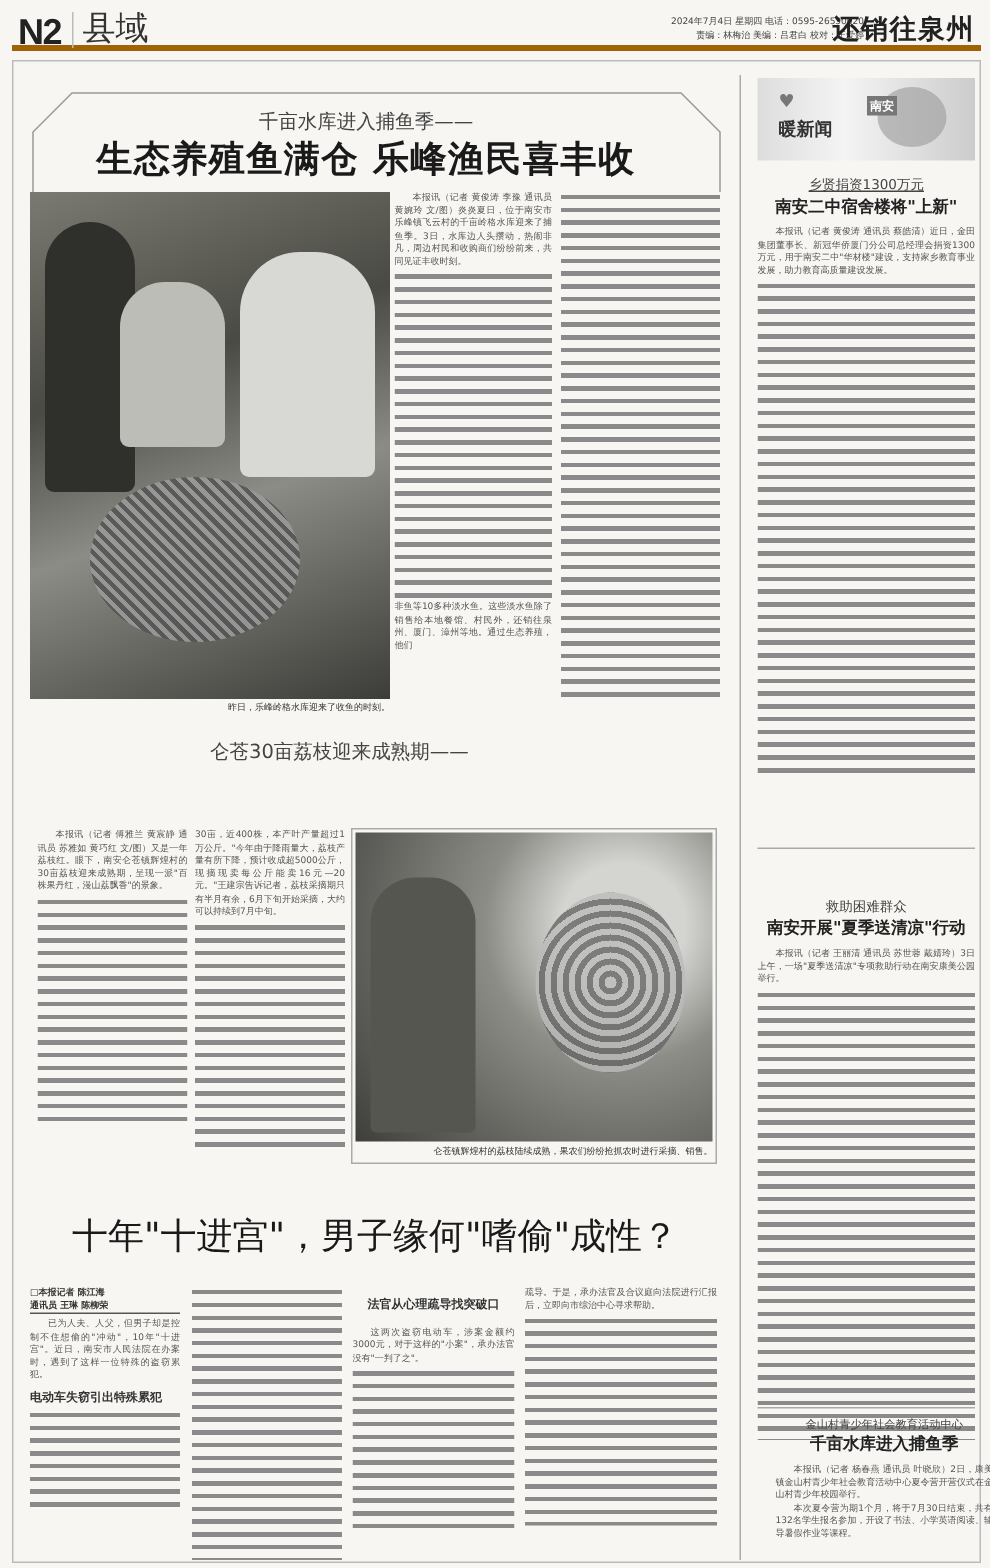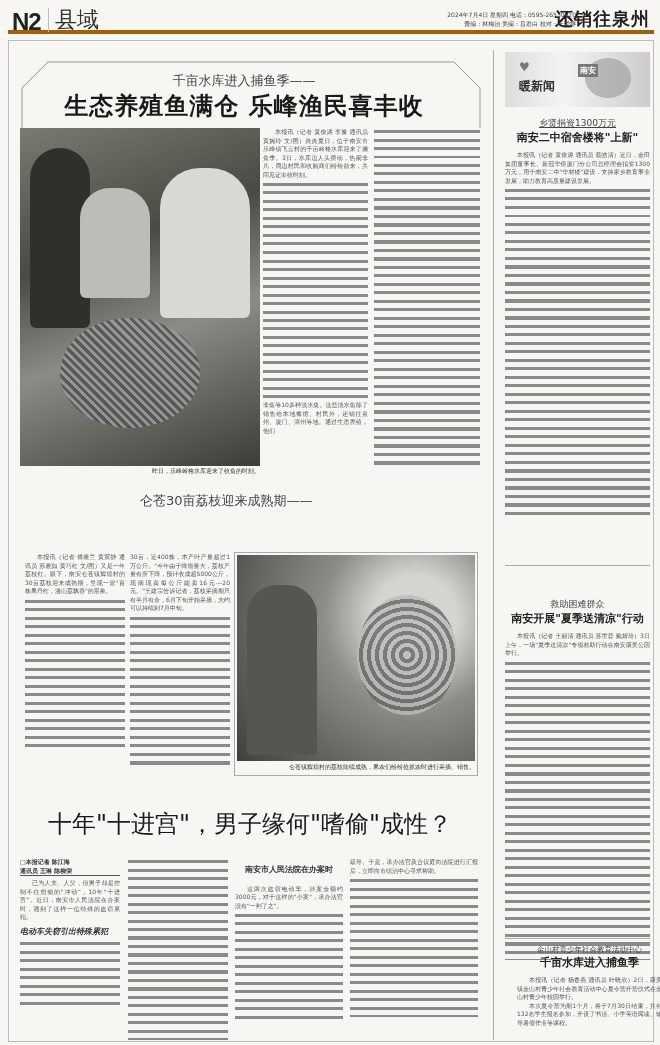--- a/index.html
+++ b/index.html
@@ -17,21 +17,21 @@
 .headline{font-family:"DejaVu Serif",serif;font-weight:bold;font-size:24px;color:#1a1a1a;text-align:center;letter-spacing:1px;}
 .photo{background:#666;overflow:hidden;}
 .caption{font-size:6px;color:#333;text-align:right;}
 .col{font-size:6px;line-height:8.5px;color:#555;overflow:hidden;text-align:justify;}
 .col p{text-indent:12px;}
 .lines{background:repeating-linear-gradient(#f7f6f2 0 2px,#8a8a8a 2px 5px,#f7f6f2 5px 8.5px);}
 .sidebox{left:505px;top:52px;width:145px;}
 .side-banner{width:145px;height:55px;background:linear-gradient(90deg,#ddd,#f4f4f4 40%,#ccc);position:relative;}
 .side-sub{font-size:9px;color:#444;text-align:center;}
 .side-title{font-size:11px;font-weight:bold;color:#222;text-align:center;}
-.subhead{font-size:8px;font-weight:bold;color:#333;font-style:italic;}
+.subhead{font-size:8px;font-weight:bold;color:#333;}
 .h3center{font-size:8px;font-weight:bold;text-align:center;color:#333;}
 </style>
 </head>
 <body>
 
 <div class="abs masthead">
   <div class="abs pageno">N2</div>
   <div class="abs sec">县域</div>
   <div class="abs meta">
     <div>2024年7月4日  星期四  电话：0595-26530020</div>
@@ -87,21 +87,21 @@
 <div class="abs" style="left:20px;top:808px;width:460px;font-size:24px;text-align:center;color:#1a1a1a;">十年"十进宫"，男子缘何"嗜偷"成性？</div>
 <div class="abs col" style="left:20px;top:858px;width:100px;height:182px;">
   <div style="font-weight:bold;color:#333;">□本报记者 陈江海</div>
   <div style="font-weight:bold;color:#333;border-bottom:1px solid #555;margin-bottom:3px;">通讯员 王琳 陈柳荣</div>
   <p>已为人夫、人父，但男子却是控制不住想偷的"冲动"，10年"十进宫"。近日，南安市人民法院在办案时，遇到了这样一位特殊的盗窃累犯。</p>
   <div class="subhead" style="margin:6px 0 4px;">电动车失窃引出特殊累犯</div>
   <div class="lines" style="height:70px;"></div>
 </div>
 <div class="abs col lines" style="left:128px;top:858px;width:100px;height:182px;"></div>
 <div class="abs col" style="left:235px;top:858px;width:108px;height:182px;">
-  <div class="h3center" style="margin:8px 0 10px;">南安市人民法院在办案时</div>
+  <div class="h3center" style="margin:8px 0 10px;">法官从心理疏导找突破口</div>
   <p>这两次盗窃电动车，涉案金额约3000元，对于这样的"小案"，承办法官没有"一判了之"。</p>
   <div class="lines" style="height:110px;margin-top:2px;"></div>
 </div>
 <div class="abs col" style="left:350px;top:858px;width:128px;height:182px;">
   <p style="text-indent:0">疏导。于是，承办法官及合议庭向法院进行汇报后，立即向市综治中心寻求帮助。</p>
   <div class="lines" style="height:140px;margin-top:2px;"></div>
 </div>
 
 <div class="abs sidebox">
   <div class="side-banner">

